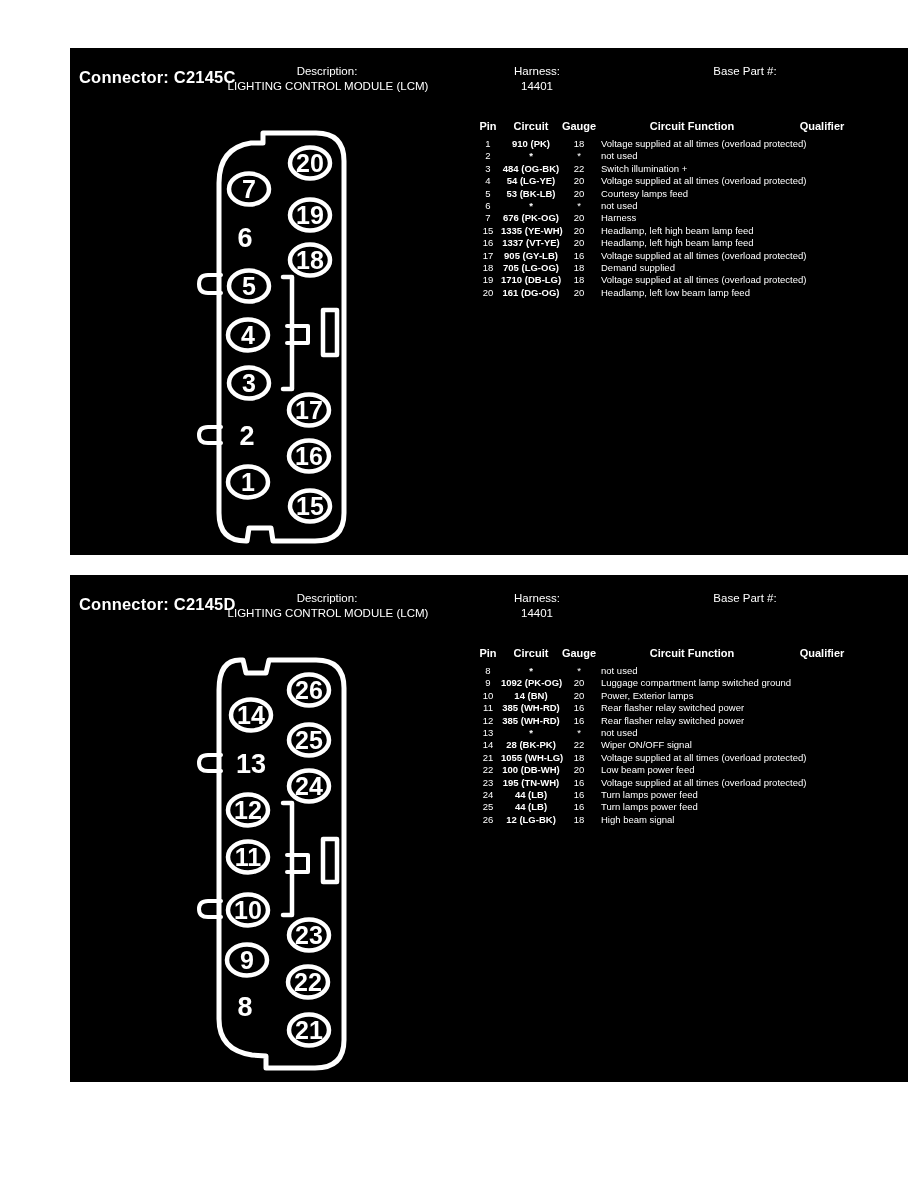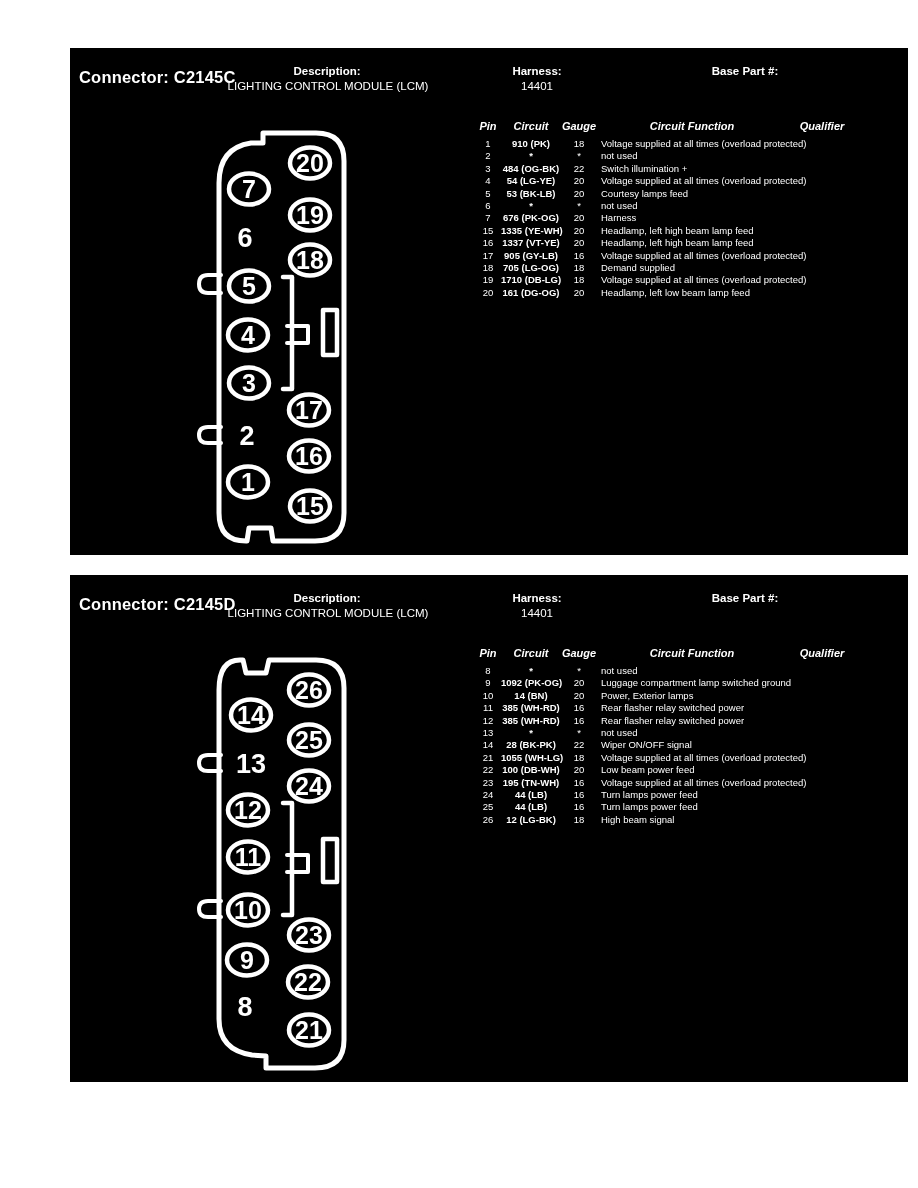--- a/index.html
+++ b/index.html
@@ -13,35 +13,35 @@
     position:absolute; left:70px; width:838px; height:507px;
     background:#000000; color:#ffffff;
   }
   #panel-0 { top:48px; }
   #panel-1 { top:575px; }
 
   .conn-title {
     position:absolute; left:9px; top:20px;
     font-size:16.5px; font-weight:bold; letter-spacing:0.2px;
   }
-  .hdr-lbl { position:absolute; font-size:11.5px; font-weight:bold; text-align:center; }
+  .hdr-lbl { position:absolute; font-size:11.5px; font-weight:normal; text-align:center; }
   .hdr-val { position:absolute; font-size:11.5px; font-weight:normal; text-align:center; }
   .d-lbl { left:157px; top:17px;  width:200px; }
   .d-val { left:128px; top:32px;  width:260px; }
   .h-lbl { left:417px; top:17px;  width:100px; }
   .h-val { left:417px; top:32px;  width:100px; }
   .b-lbl { left:605px; top:17px;  width:140px; }
 
   
   .ptable { position:absolute; left:405px; top:72px; }
   .thead, .trow {
     display:grid;
     grid-template-columns:26px 60px 36px 190px 70px;
   }
-  .thead { font-size:11px; font-weight:bold; height:18px;font-style:italic; }
+  .thead { font-size:11px; font-weight:bold; height:18px; }
   .thead > div { text-align:center; white-space:nowrap; }
   .trow { font-size:9.5px; height:12.4px; line-height:12.4px; }
   .cell { white-space:nowrap; }
   .c-pin { text-align:center; }
   .c-circuit { text-align:center;font-weight:bold; }
   .c-gauge { text-align:center; }
   .c-function { text-align:left; padding-left:4px; }
   .c-qualifier { text-align:center; }
 
   

